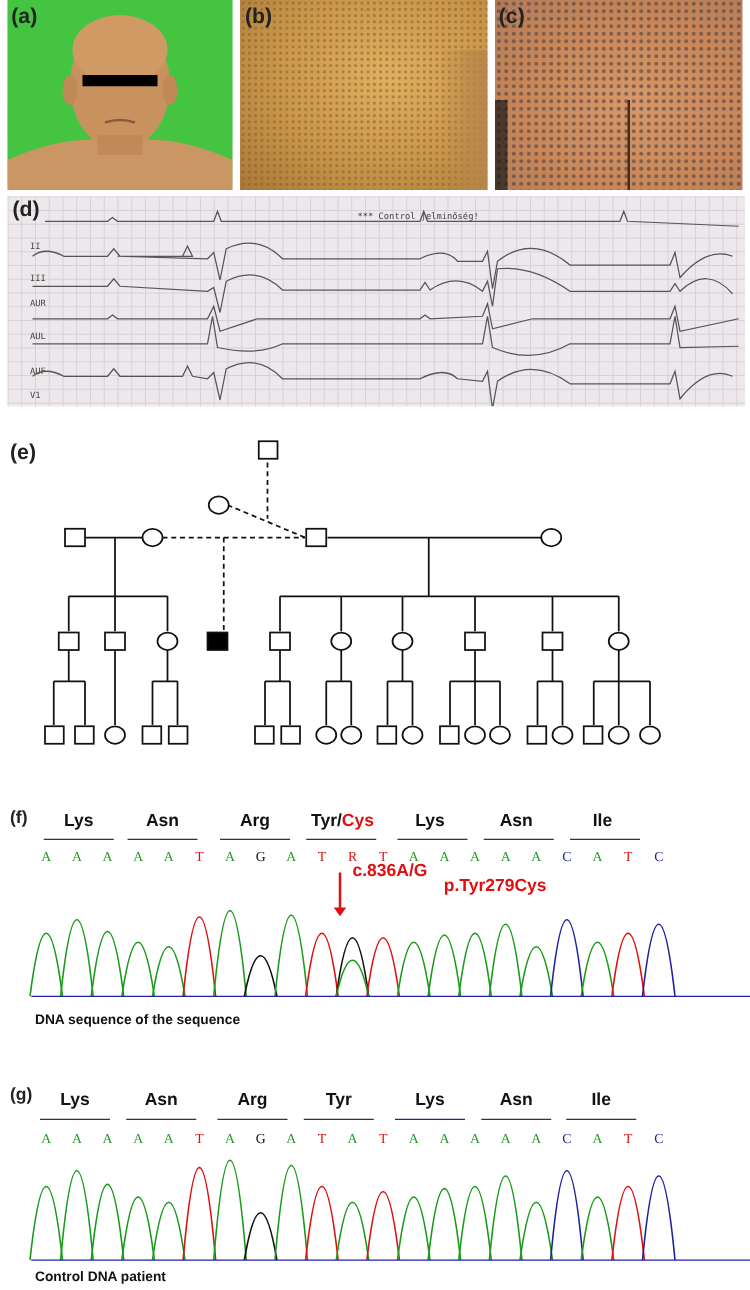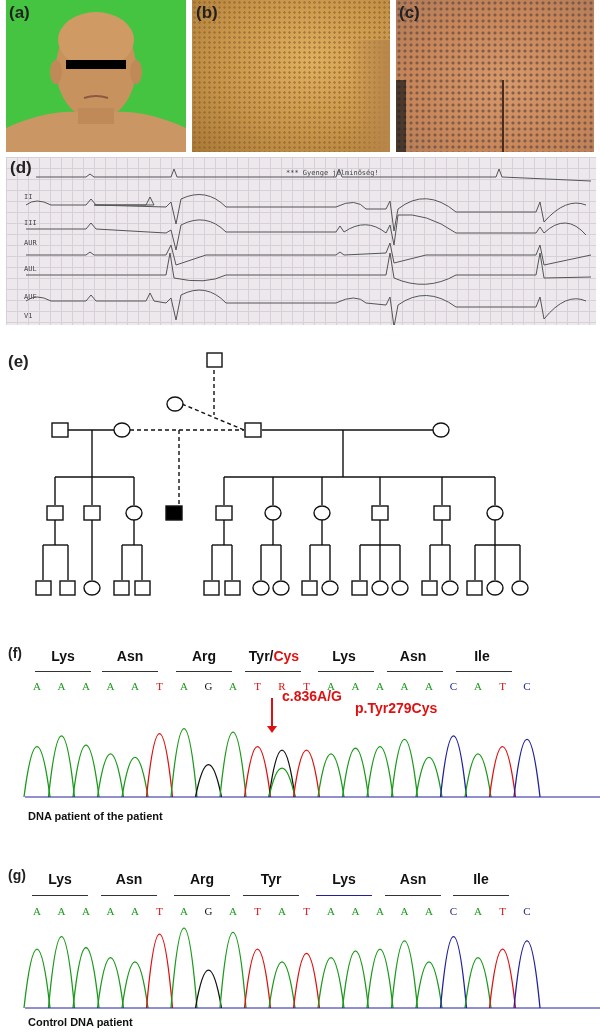--- a/index.html
+++ b/index.html
@@ -44,21 +44,21 @@
 
 <div class="photo" style="left:396px;top:0;width:198px;height:152px;background:radial-gradient(ellipse at 55% 55%,#d89868 0%,#c88658 60%,#b07a58 100%);">
   <div style="position:absolute;inset:0;background-image:radial-gradient(#5a4a48 1.3px,transparent 1.8px);background-size:6px 6px;opacity:.7;"></div>
   <div style="position:absolute;left:106px;top:80px;width:2px;height:72px;background:#4a2a1a;"></div>
   <div style="position:absolute;left:0;top:80px;width:10px;height:72px;background:#1a1a1a;opacity:.7;"></div>
   <div class="panel-label" style="left:3px;top:3px;">(c)</div>
 </div>
 
 <div class="ecg">
   <div class="panel-label" style="left:4px;top:1px;">(d)</div>
-  <div class="lead" style="left:280px;top:12px;">*** Gyenge jelminőség!</div>
+  <div class="lead" style="left:280px;top:12px;">*** Control jelminőség!</div>
   <div class="lead" style="left:18px;top:36px;">II</div>
   <div class="lead" style="left:18px;top:62px;">III</div>
   <div class="lead" style="left:18px;top:82px;">AUR</div>
   <div class="lead" style="left:18px;top:108px;">AUL</div>
   <div class="lead" style="left:18px;top:136px;">AUF</div>
   <div class="lead" style="left:18px;top:155px;">V1</div>
   <svg class="abs" style="left:0;top:0" width="590" height="168">
     <g fill="none" stroke="#555" stroke-width="1">
       <path d="M30 20 L80 20 l4 -3 l4 3 L165 20 l3 -8 l3 8 L280 20 L330 20 l3 -8 l3 8 L420 20 L490 20 l3 -8 l3 8 L585 24"></path>
       <path d="M20 48 Q30 40 45 48 L80 48 l5 -6 l5 6 L140 48 l4 -8 l4 8 L88 48 M88 48 L160 50 l5 -5 l5 22 l5 -25 Q200 30 220 50 L330 50 Q350 40 360 52 L380 52 l4 -8 l4 30 l4 -22 Q420 30 450 55 L530 55 l4 -10 l4 20 Q560 40 580 48"></path>
@@ -231,21 +231,21 @@
       <path d="M342.5 72 Q355.5 -25.92 368.5 72" fill="none" stroke="#1a9a1a" stroke-width="1.3"></path>
       <path d="M367 72 Q380 -28.799999999999997 393 72" fill="none" stroke="#1a9a1a" stroke-width="1.3"></path>
       <path d="M391.5 72 Q404.5 -43.2 417.5 72" fill="none" stroke="#1a9a1a" stroke-width="1.3"></path>
       <path d="M416 72 Q429 -7.200000000000003 442 72" fill="none" stroke="#1a9a1a" stroke-width="1.3"></path>
       <path d="M440.5 72 Q453.5 -50.39999999999999 466.5 72" fill="none" stroke="#2020a0" stroke-width="1.3"></path>
       <path d="M465 72 Q478 -14.399999999999991 491 72" fill="none" stroke="#1a9a1a" stroke-width="1.3"></path>
       <path d="M489.5 72 Q502.5 -28.799999999999997 515.5 72" fill="none" stroke="#e01010" stroke-width="1.3"></path>
       <path d="M514 72 Q527 -43.2 540 72" fill="none" stroke="#2020a0" stroke-width="1.3"></path>
       <line x1="25" x2="600" y1="72" y2="72" stroke="#2020a0" stroke-width="1"></line>
     </svg>
-  <div class="caption" style="left:28px;top:170px;">DNA patient of the patient</div>
+  <div class="caption" style="left:28px;top:170px;">DNA sequence of the sequence</div>
 </div>
 
 <div class="abs" style="left:0;top:862px;width:600px;height:170px;">
   <div class="panel-label" style="left:8px;top:5px;font-size:14px;">(g)</div>
   <div class="aa" style="left:32px;top:9px;">Lys</div>
   <div class="aa" style="left:101px;top:9px;">Asn</div>
   <div class="aa" style="left:174px;top:9px;">Arg</div>
   <div class="aa" style="left:243px;top:9px;">Tyr</div>
   <div class="aa" style="left:316px;top:9px;">Lys</div>
   <div class="aa" style="left:385px;top:9px;">Asn</div>

